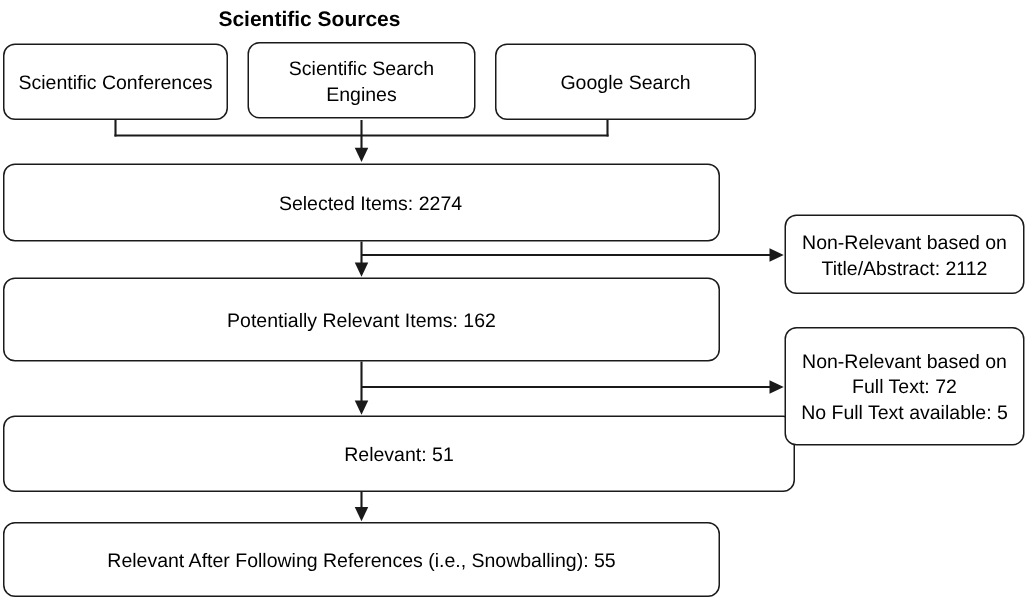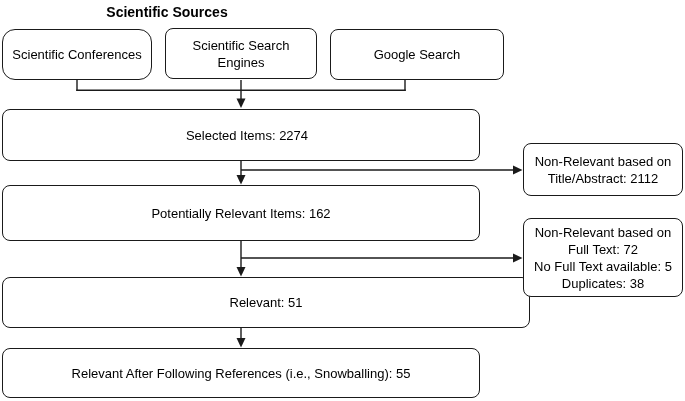--- a/index.html
+++ b/index.html
@@ -21,21 +21,21 @@
     left: 0;
     top: 0;
     width: 685px;
     height: 401px;
     pointer-events: none;
   }
   .hdr {
     position: absolute;
     font-size: 14px;
     font-weight: bold;
-    text-align: center;
+    text-align: right;
     white-space: nowrap;
     color: #000000;
   }
   .box {
     position: absolute;
     box-sizing: border-box;
     border: 1.4px solid #1a1a1a;
     border-radius: 8px;
     background: #ffffff;
     display: flex;
@@ -44,21 +44,21 @@
     justify-content: center;
     text-align: center;
     font-size: 13px;
     line-height: 17px;
     color: #000000;
   }
   .box .ln { display: block; }
   .src2 { padding: 0 3px; }
 
   
-  .b-src1 { left: 2px;   top: 29px; width: 150px; height: 51px; border-radius: 13px; }
+  .b-src1 { left: 2px;   top: 29px; width: 150px; height: 51px; }
   .b-src2 { left: 165px; top: 28px; width: 152px; height: 51px; }
   .b-src3 { left: 330px; top: 29px; width: 174px; height: 51px; }
 
   
   .b-main1 { left: 2px; top: 109px; width: 478px; height: 52px; padding-left: 12px; }
   .b-main2 { left: 2px; top: 185px; width: 478px; height: 56px; }
   .b-main3 { left: 2px; top: 277px; width: 528px; height: 51px; }
   .b-main4 { left: 2px; top: 348px; width: 478px; height: 50px; }
 
   
@@ -121,16 +121,15 @@
   </div>
 
   <div class="box b-side1">
     <span class="ln">Non-Relevant based on</span>
     <span class="ln">Title/Abstract: 2112</span>
   </div>
   <div class="box b-side2">
     <span class="ln">Non-Relevant based on</span>
     <span class="ln">Full Text: 72</span>
     <span class="ln">No Full Text available: 5</span>
-    <span class="ln">Duplicates: 38</span>
   </div>
 
 </div>
 
 </body></html>

